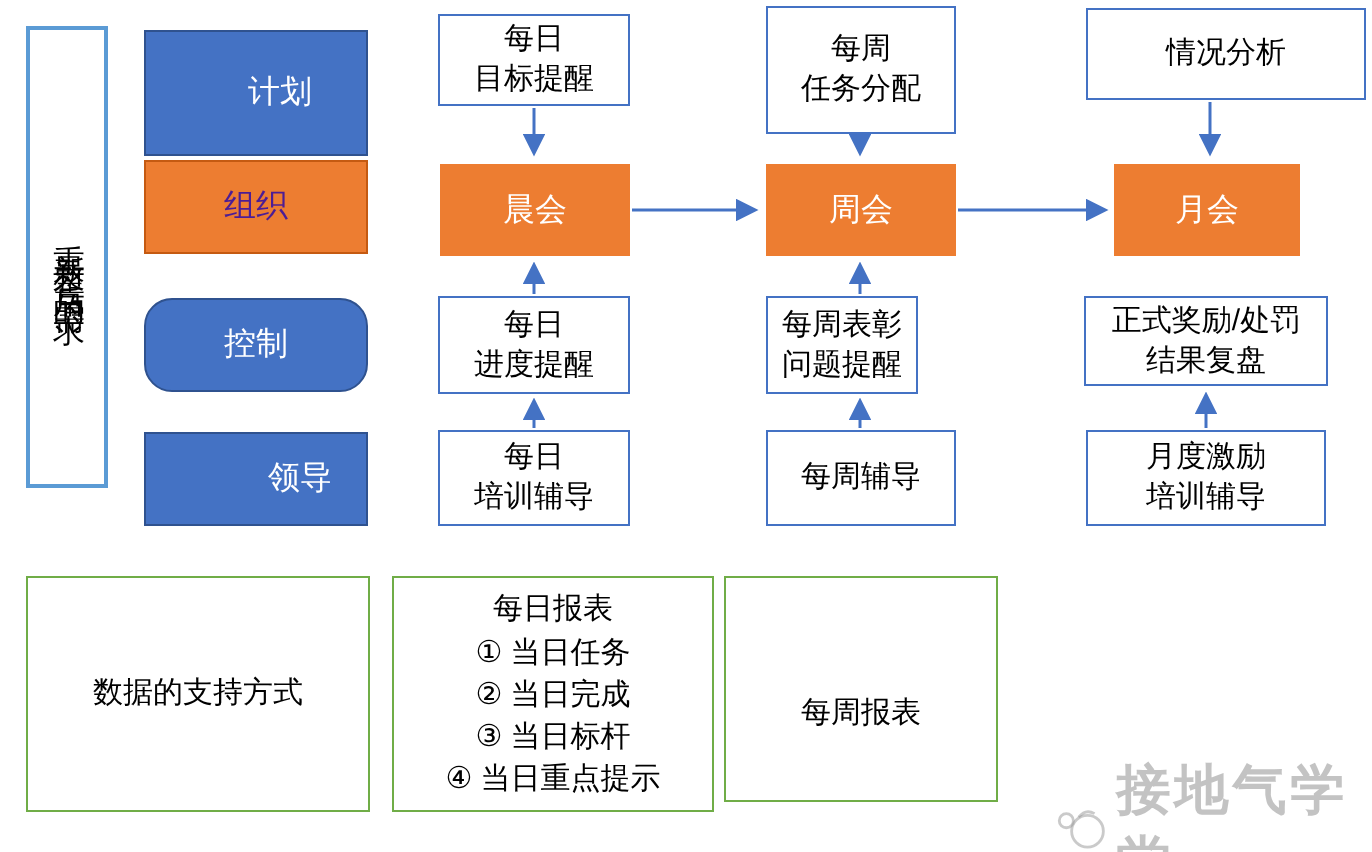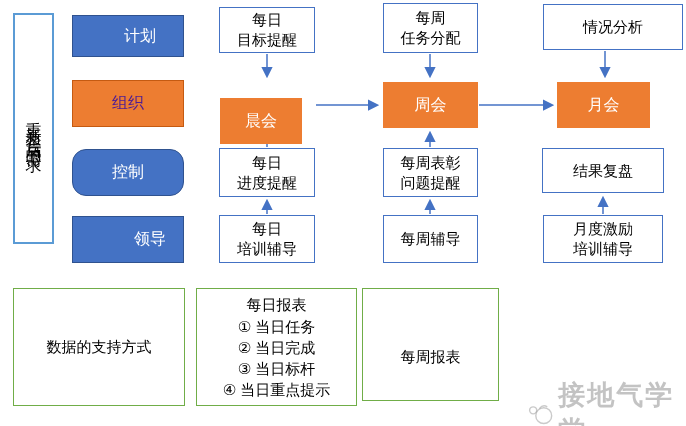--- a/index.html
+++ b/index.html
@@ -50,71 +50,72 @@
       <line x1="603" y1="214" x2="603" y2="198" marker-end="url(#ah)"></line>
       <line x1="316" y1="105" x2="377" y2="105" marker-end="url(#ah)"></line>
       <line x1="479" y1="105" x2="552" y2="105" marker-end="url(#ah)"></line>
     </g>
   </svg>
 
   <div class="box tall-box" style="left:13px;top:13px;width:41px;height:231px;">
     <span class="vtext">重新整合后的需求</span>
   </div>
 
-  <div class="box fill-blue" style="left:72px;top:15px;width:112px;height:42px;padding-left:24px;">
+  <div class="box fill-blue" style="left:72px;top:15px;width:112px;height:63px;padding-left:24px;">
     <span>计划</span>
   </div>
   <div class="box fill-orange-bordered" style="left:72px;top:80px;width:112px;height:47px;">
     <span>组织</span>
   </div>
   <div class="box fill-blue" style="left:72px;top:149px;width:112px;height:47px;border-radius:14px;">
     <span>控制</span>
   </div>
   <div class="box fill-blue" style="left:72px;top:216px;width:112px;height:47px;padding-left:44px;">
     <span>领导</span>
   </div>
 
   <div class="box white-box" style="left:219px;top:7px;width:96px;height:46px;">
     <span>每日</span>
     <span>目标提醒</span>
   </div>
-  <div class="box fill-orange" style="left:220px;top:82px;width:82px;height:46px;margin-top:16px;">
+  <div class="box fill-orange" style="left:220px;top:82px;width:95px;height:46px;">
     <span>晨会</span>
   </div>
   <div class="box white-box" style="left:219px;top:148px;width:96px;height:49px;">
     <span>每日</span>
     <span>进度提醒</span>
   </div>
   <div class="box white-box" style="left:219px;top:215px;width:96px;height:48px;">
     <span>每日</span>
     <span>培训辅导</span>
   </div>
 
-  <div class="box white-box" style="left:383px;top:3px;width:95px;height:50px;">
+  <div class="box white-box" style="left:383px;top:3px;width:95px;height:64px;">
     <span>每周</span>
     <span>任务分配</span>
   </div>
   <div class="box fill-orange" style="left:383px;top:82px;width:95px;height:46px;">
     <span>周会</span>
   </div>
-  <div class="box white-box" style="left:383px;top:148px;width:95px;height:49px;">
+  <div class="box white-box" style="left:383px;top:148px;width:76px;height:49px;">
     <span>每周表彰</span>
     <span>问题提醒</span>
   </div>
   <div class="box white-box" style="left:383px;top:215px;width:95px;height:48px;">
     <span>每周辅导</span>
   </div>
 
   <div class="box white-box" style="left:543px;top:4px;width:140px;height:46px;">
     <span>情况分析</span>
   </div>
   <div class="box fill-orange" style="left:557px;top:82px;width:93px;height:46px;">
     <span>月会</span>
   </div>
   <div class="box white-box" style="left:542px;top:148px;width:122px;height:45px;">
+    <span>正式奖励/处罚</span>
     <span>结果复盘</span>
   </div>
   <div class="box white-box" style="left:543px;top:215px;width:120px;height:48px;">
     <span>月度激励</span>
     <span>培训辅导</span>
   </div>
 
   <div class="box green-box" style="left:13px;top:288px;width:172px;height:118px;">
     <div class="g-title">数据的支持方式</div>
     <div class="g-list"></div>

